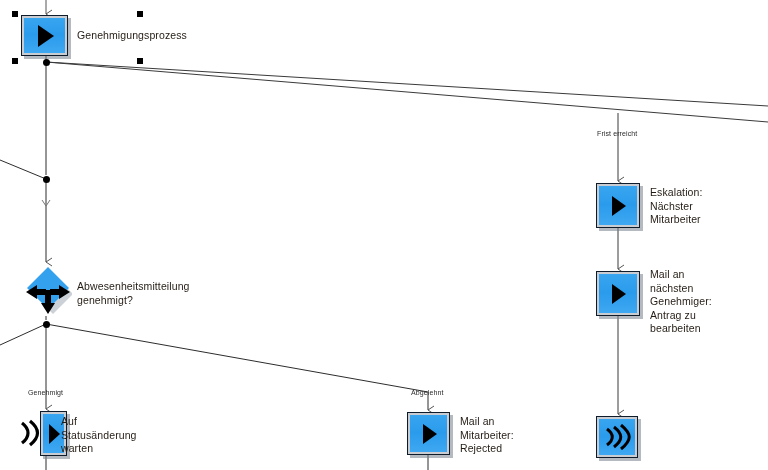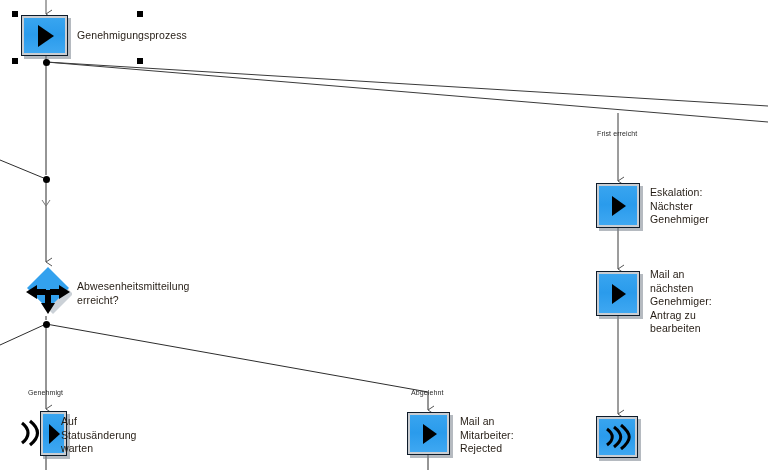--- a/index.html
+++ b/index.html
@@ -153,21 +153,21 @@
         <polygon points="24,3 45,24 24,45 3,24" fill="#33a1ee"></polygon>
 
         <polygon points="2,28 13,21 13,25 22,25 22,31 13,31 13,35" fill="#000000"></polygon>
 
         <polygon points="46,28 35,21 35,25 26,25 26,31 35,31 35,35" fill="#000000"></polygon>
 
         <polygon points="24,50 17,39 21,39 21,26 27,26 27,39 31,39" fill="#000000"></polygon>
       </svg>
     </div>
     <div class="label" style="left:77px;top:280px;">Abwesenheitsmitteilung
-erreicht?</div>
+genehmigt?</div>
   </div>
 
   <div class="node">
 
     <div style="position:absolute;left:18px;top:418px;width:22px;height:30px;">
       <svg width="22" height="30" viewBox="0 0 22 30">
         <path d="M4,5 C12,11 12,19 4,25" fill="none" stroke="#000" stroke-width="3.2"></path>
         <path d="M12,3 C22,11 22,19 12,27" fill="none" stroke="#000" stroke-width="3.2"></path>
       </svg>
     </div>
@@ -199,21 +199,21 @@
   <div class="node">
     <div class="nodebox" style="left:596px;top:183px;width:44px;height:45px;">
       <div class="glyph">
         <svg width="20" height="26" viewBox="0 0 20 26">
           <polygon points="4,3 18,13 4,23" fill="#000000"></polygon>
         </svg>
       </div>
     </div>
     <div class="label" style="left:650px;top:186px;">Eskalation:
 Nächster
-Genehmiger</div>
+Mitarbeiter</div>
   </div>
 
   <div class="node">
     <div class="nodebox" style="left:596px;top:271px;width:44px;height:45px;">
       <div class="glyph">
         <svg width="20" height="26" viewBox="0 0 20 26">
           <polygon points="4,3 18,13 4,23" fill="#000000"></polygon>
         </svg>
       </div>
     </div>

